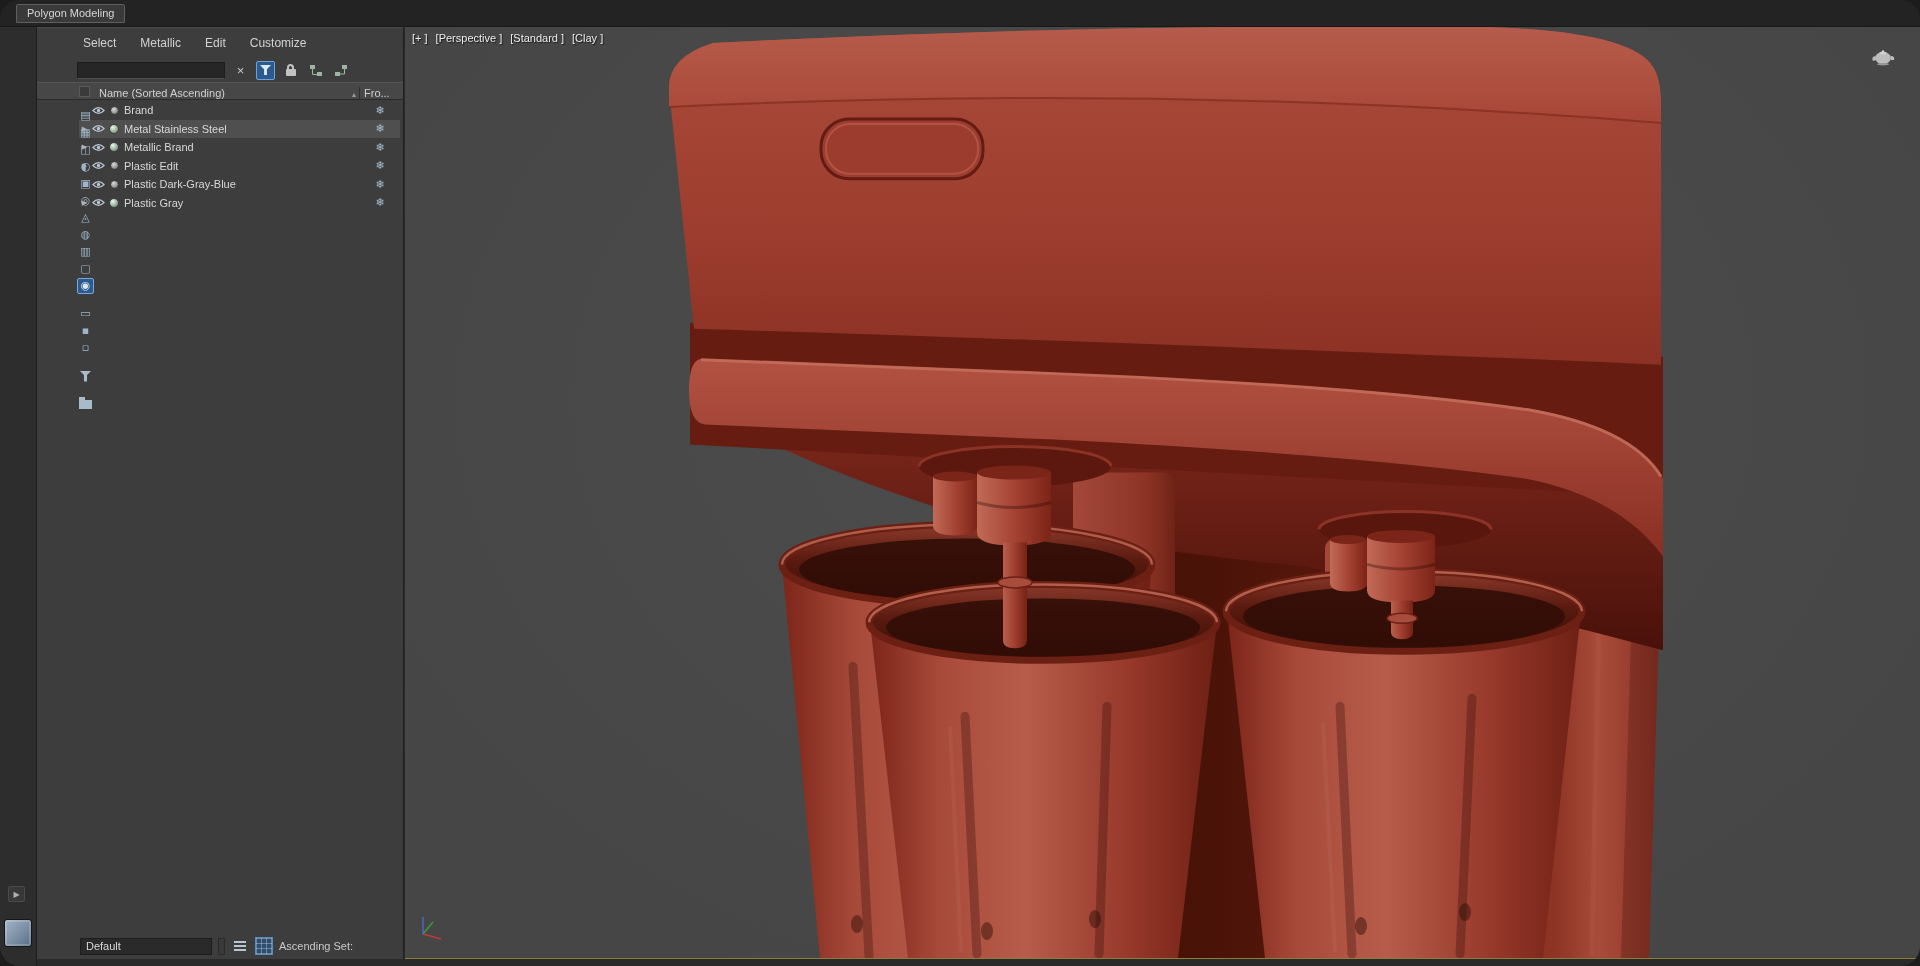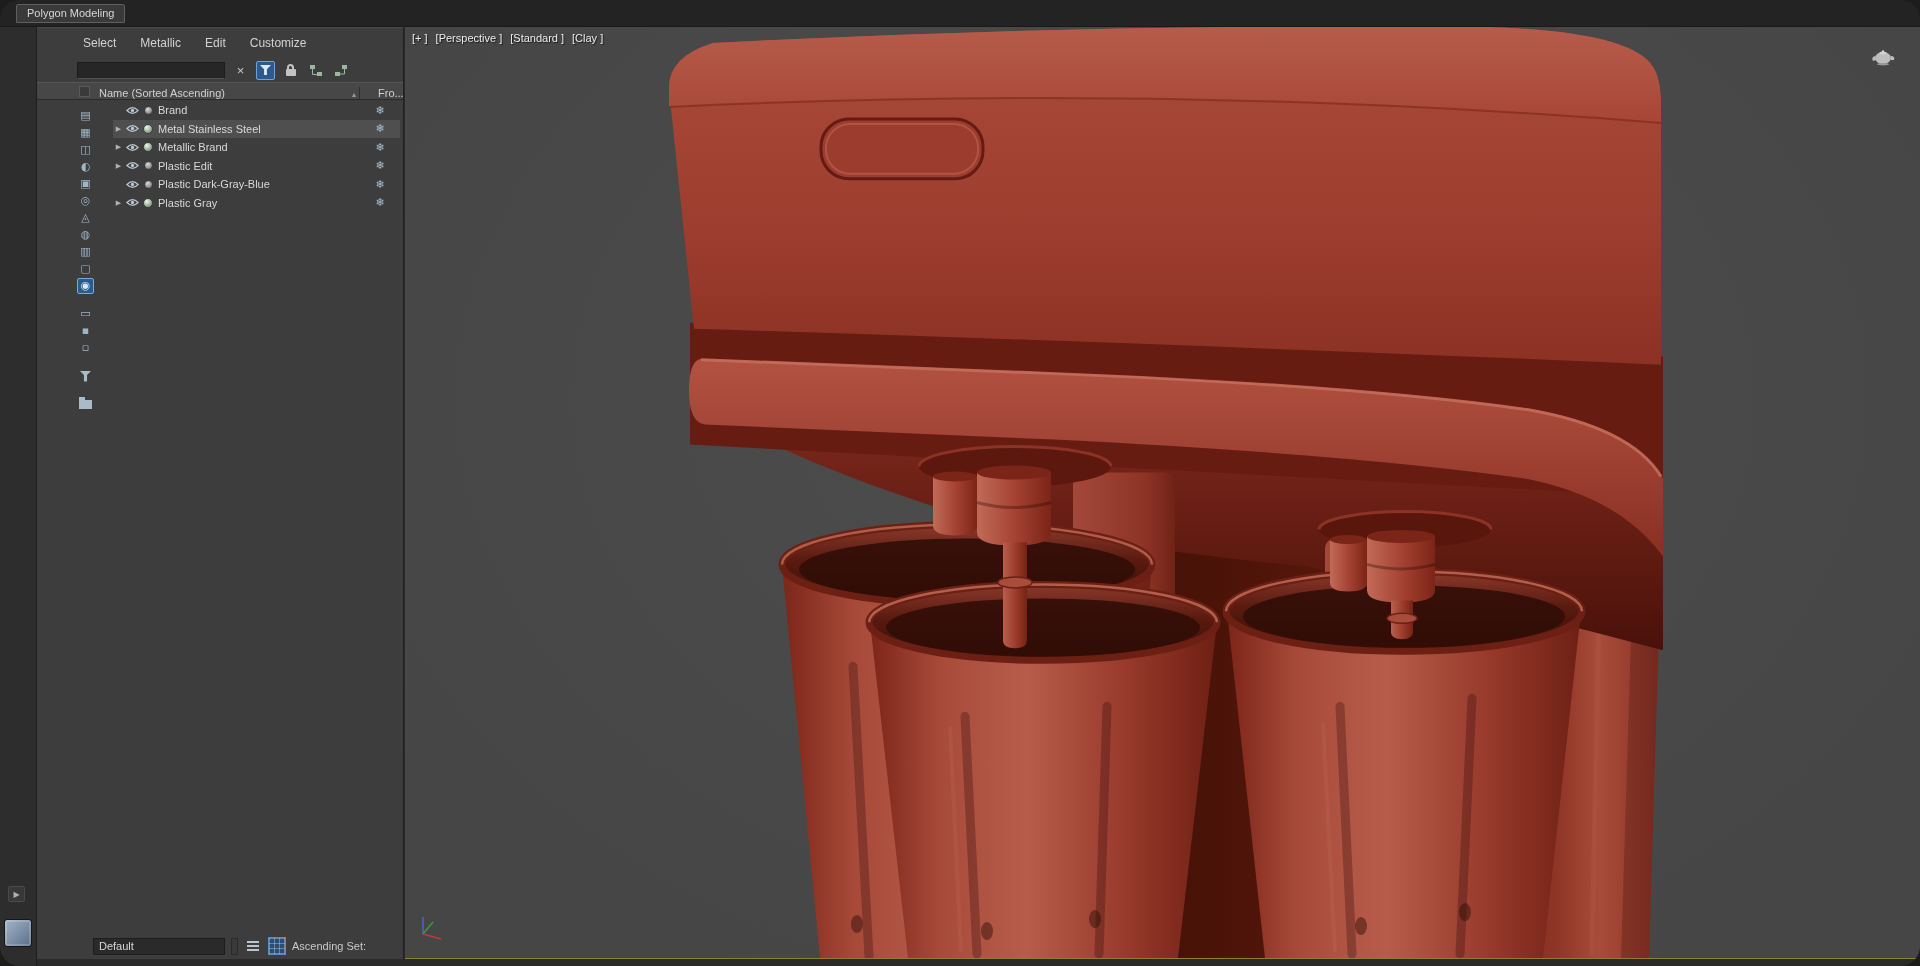--- a/index.html
+++ b/index.html
@@ -36,43 +36,43 @@
   .funnel.gray { background:#a9bac8; width:12px; height:11px; }
   .lockwrap { display:flex; flex-direction:column; align-items:center; }
   .lockshackle { width:7px; height:5px; border:2px solid #c2c2c2; border-bottom:none; border-radius:4px 4px 0 0; }
   .lockbody { width:10px; height:7px; background:#c2c2c2; border-radius:1px; }
 
   .colheader { height:18px; background:#474747; border-top:1px solid #565656; border-bottom:1px solid #2a2a2a;
     display:flex; align-items:flex-end; font-size:11px; color:#d0d0d0; position:relative; }
   .col-opt { position:absolute; left:42px; top:3px; width:11px; height:11px; background:#3a3a3a; border:1px solid #5a5a5a; }
   .col-name { margin-left:62px; flex:1; }
   .sortmark { font-size:8px; color:#9a9a9a; margin-right:3px; font-family:"DejaVu Sans", sans-serif; }
-  .col-frozen { width:44px; border-left:1px solid #2f2f2f; padding-left:18px; }
+  .col-frozen { width:44px; border-left:1px solid #2f2f2f; padding-left:4px; }
 
   .side-icons { position:absolute; left:39px; top:80px; width:19px; display:flex; flex-direction:column;
     align-items:center; gap:1px; z-index:2; }
   .sicon { width:17px; height:16px; color:#9fb6c9; font-size:11px; line-height:16px; text-align:center;
     font-family:"DejaVu Sans", sans-serif; display:flex; align-items:center; justify-content:center; }
   .sicon.active { background:#2d5a8e; border:1px solid #78a9dd; border-radius:2px; color:#dceaf8; }
   .sicon.gap { margin-top:11px; }
   .folder { width:13px; height:9px; background:#a9bac8; position:relative; }
   .folder::before { content:""; position:absolute; left:0; top:-3px; width:6px; height:3px; background:#a9bac8; }
 
-  .rows { margin-left:76px; margin-right:3px; margin-top:1px; }
+  .rows { margin-left:42px; margin-right:3px; margin-top:1px; }
   .row { height:18.5px; display:flex; align-items:center; font-size:11px; color:#d8d8d8; }
   .row.selected { background:#4f4f4f; }
   .arrow { width:11px; font-size:7px; color:#b0b0b0; text-align:center; font-family:"DejaVu Sans", sans-serif; }
   .eye { width:17px; display:flex; justify-content:center; }
   .node-icon { width:14px; display:flex; justify-content:center; }
   .dot { width:9px; height:9px; border-radius:50%; background:radial-gradient(circle at 38% 32%, #d8d8d8, #9a9a9a 55%, #5f5f5f); border:1px solid #3c3c3c; }
   .material { width:10px; height:10px; border-radius:50%; background:radial-gradient(circle at 35% 30%, #eef4ee, #9cb49c 55%, #5e745e); border:1px solid #394439; }
   .rname { margin-left:3px; flex:1; white-space:nowrap; }
   .frozen-cell { width:40px; text-align:center; color:#a9c2d6; font-size:11px; font-family:"DejaVu Sans", sans-serif; }
 
-  .panel-bottom { position:absolute; left:16px; right:0; bottom:2px; height:22px; display:flex; align-items:center;
+  .panel-bottom { position:absolute; left:3px; right:0; bottom:2px; height:22px; display:flex; align-items:center;
     padding-left:40px; gap:6px; }
   .preset-field { width:132px; height:17px; background:#2a2a2a; border:1px solid #1d1d1d; color:#d8d8d8;
     font-size:11px; line-height:15px; padding:0 5px; }
   .grip { width:7px; height:17px; background:#3a3a3a; border:1px solid #2a2a2a; }
   .bbtn { width:18px; height:18px; display:flex; flex-direction:column; justify-content:center; align-items:center; gap:2px; }
   .bbtn .bar { width:12px; height:2px; background:#b9c6d2; }
   .gridbtn { background:#2d4e73; border:1px solid #5d8cbf;
     background-image:linear-gradient(rgba(255,255,255,.3) 1px, transparent 1px),
                      linear-gradient(90deg, rgba(255,255,255,.3) 1px, transparent 1px);
     background-size:5px 5px; }

